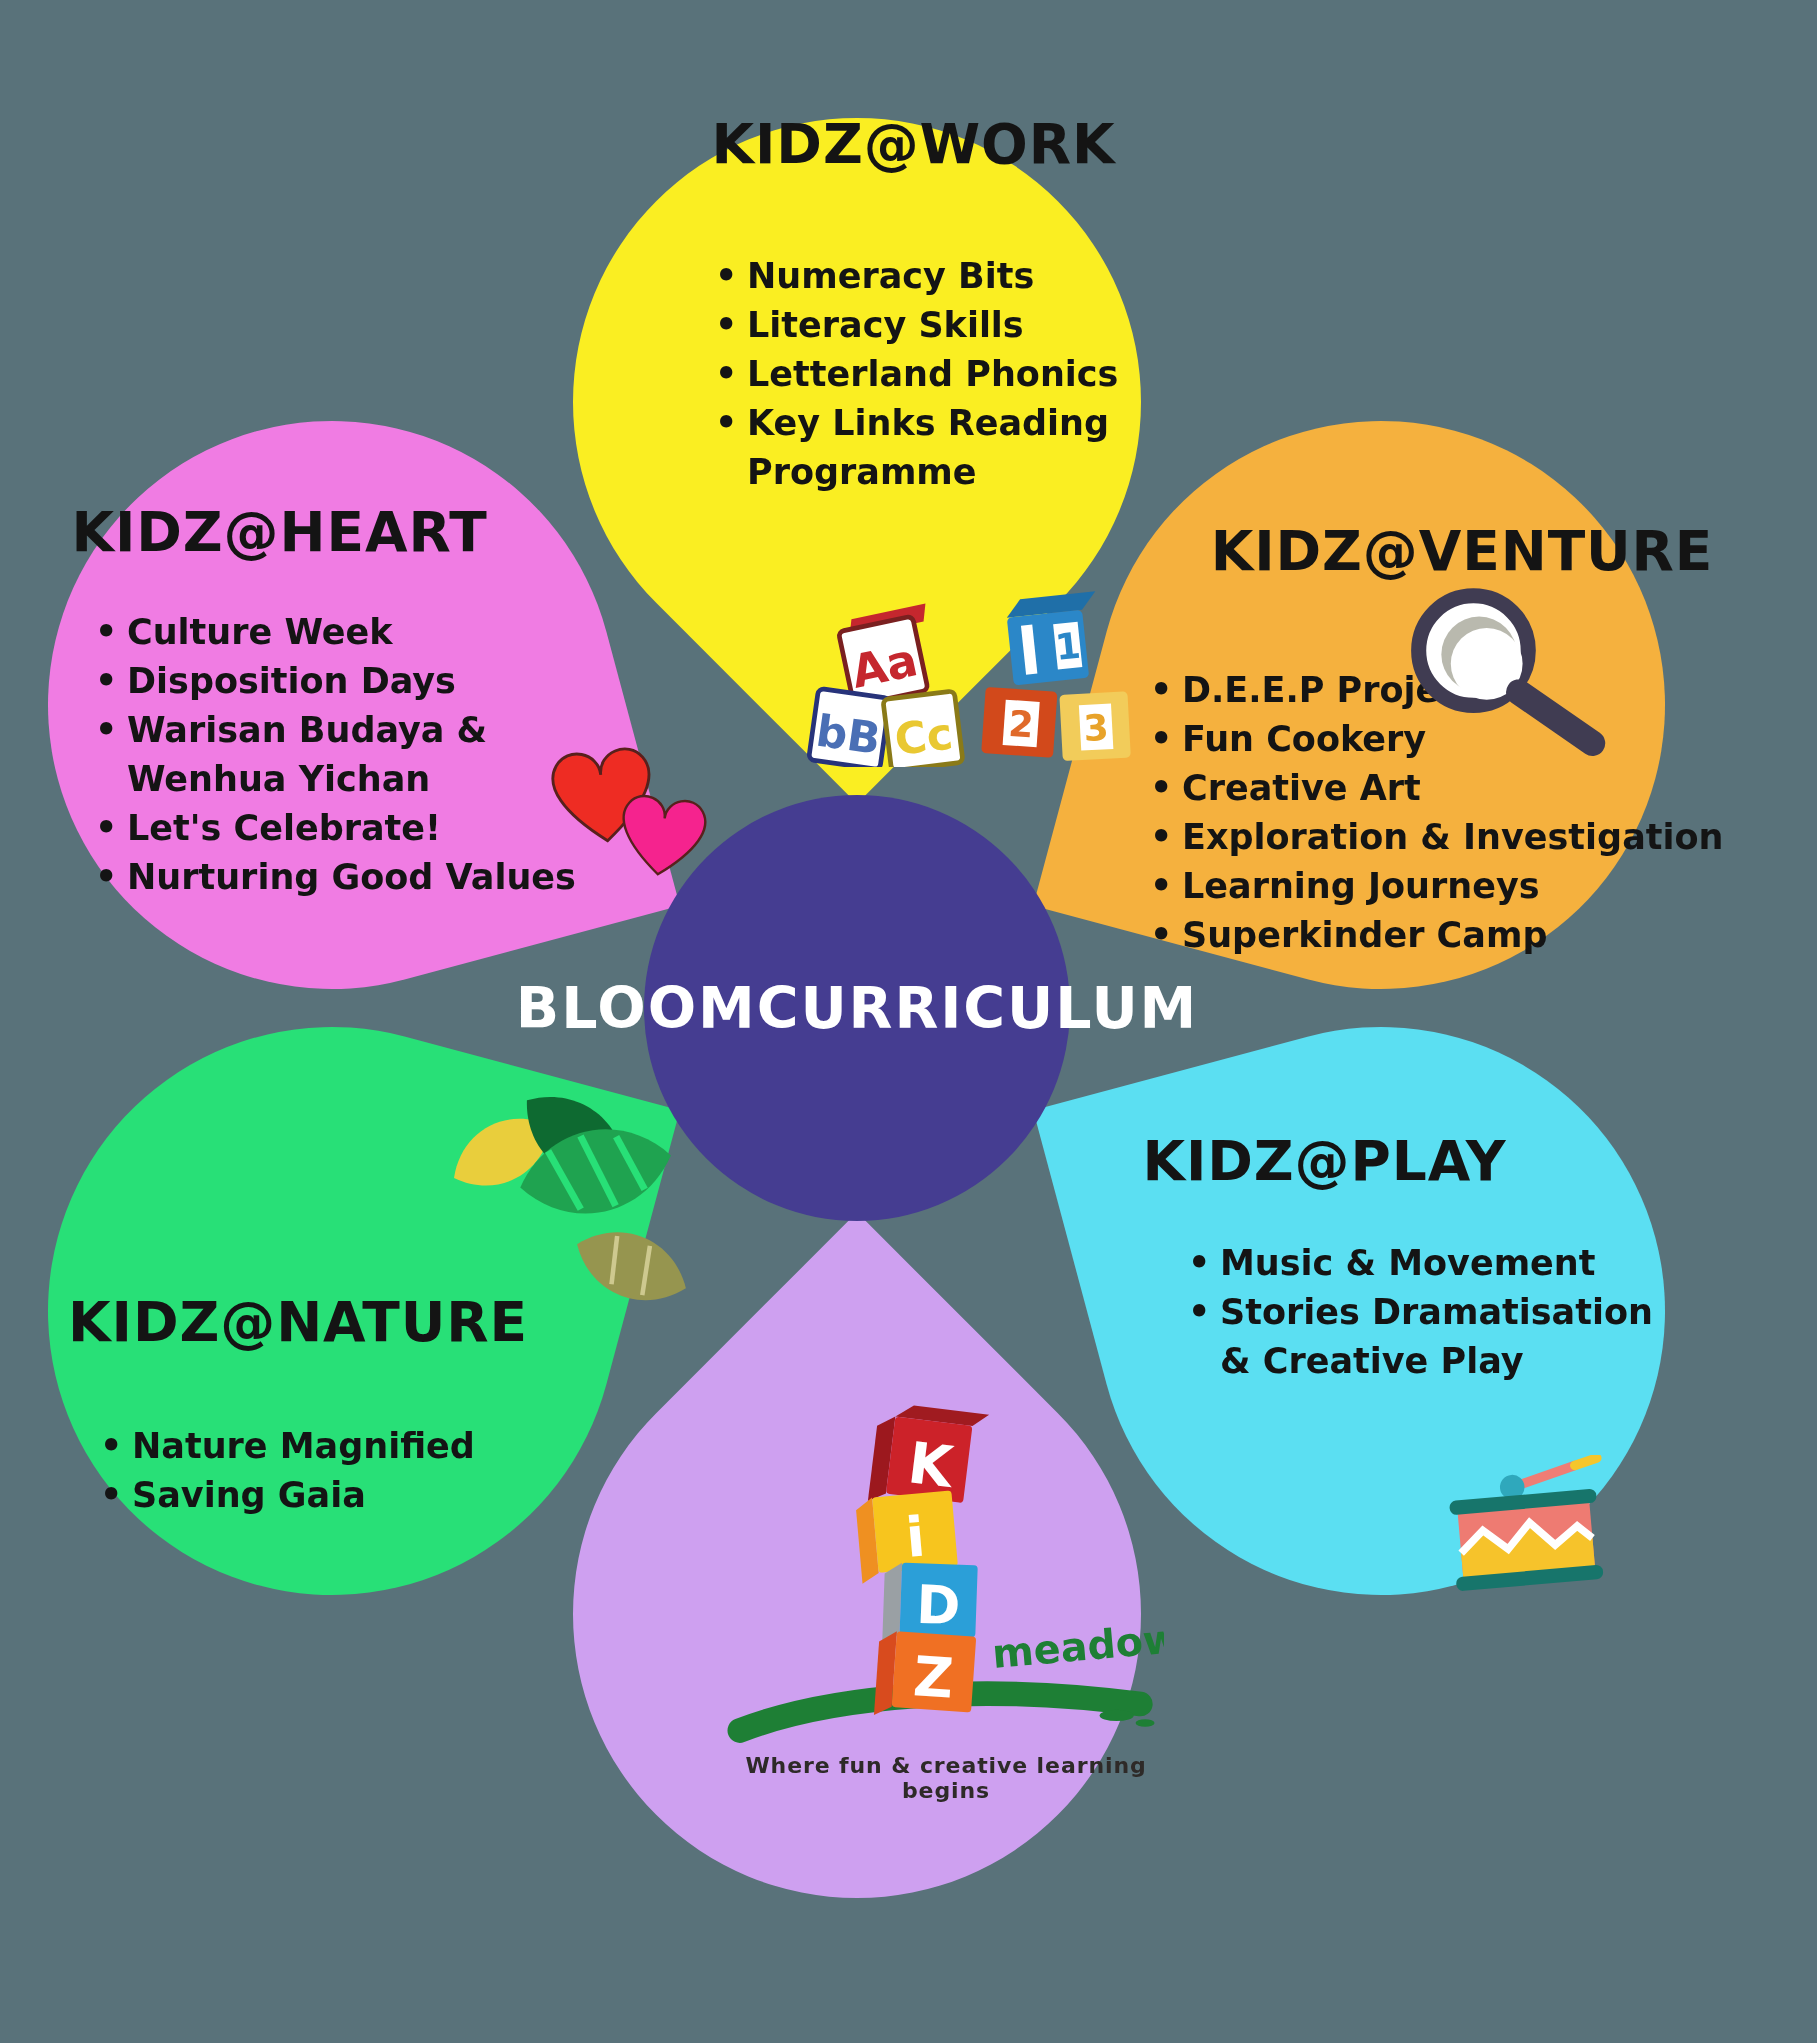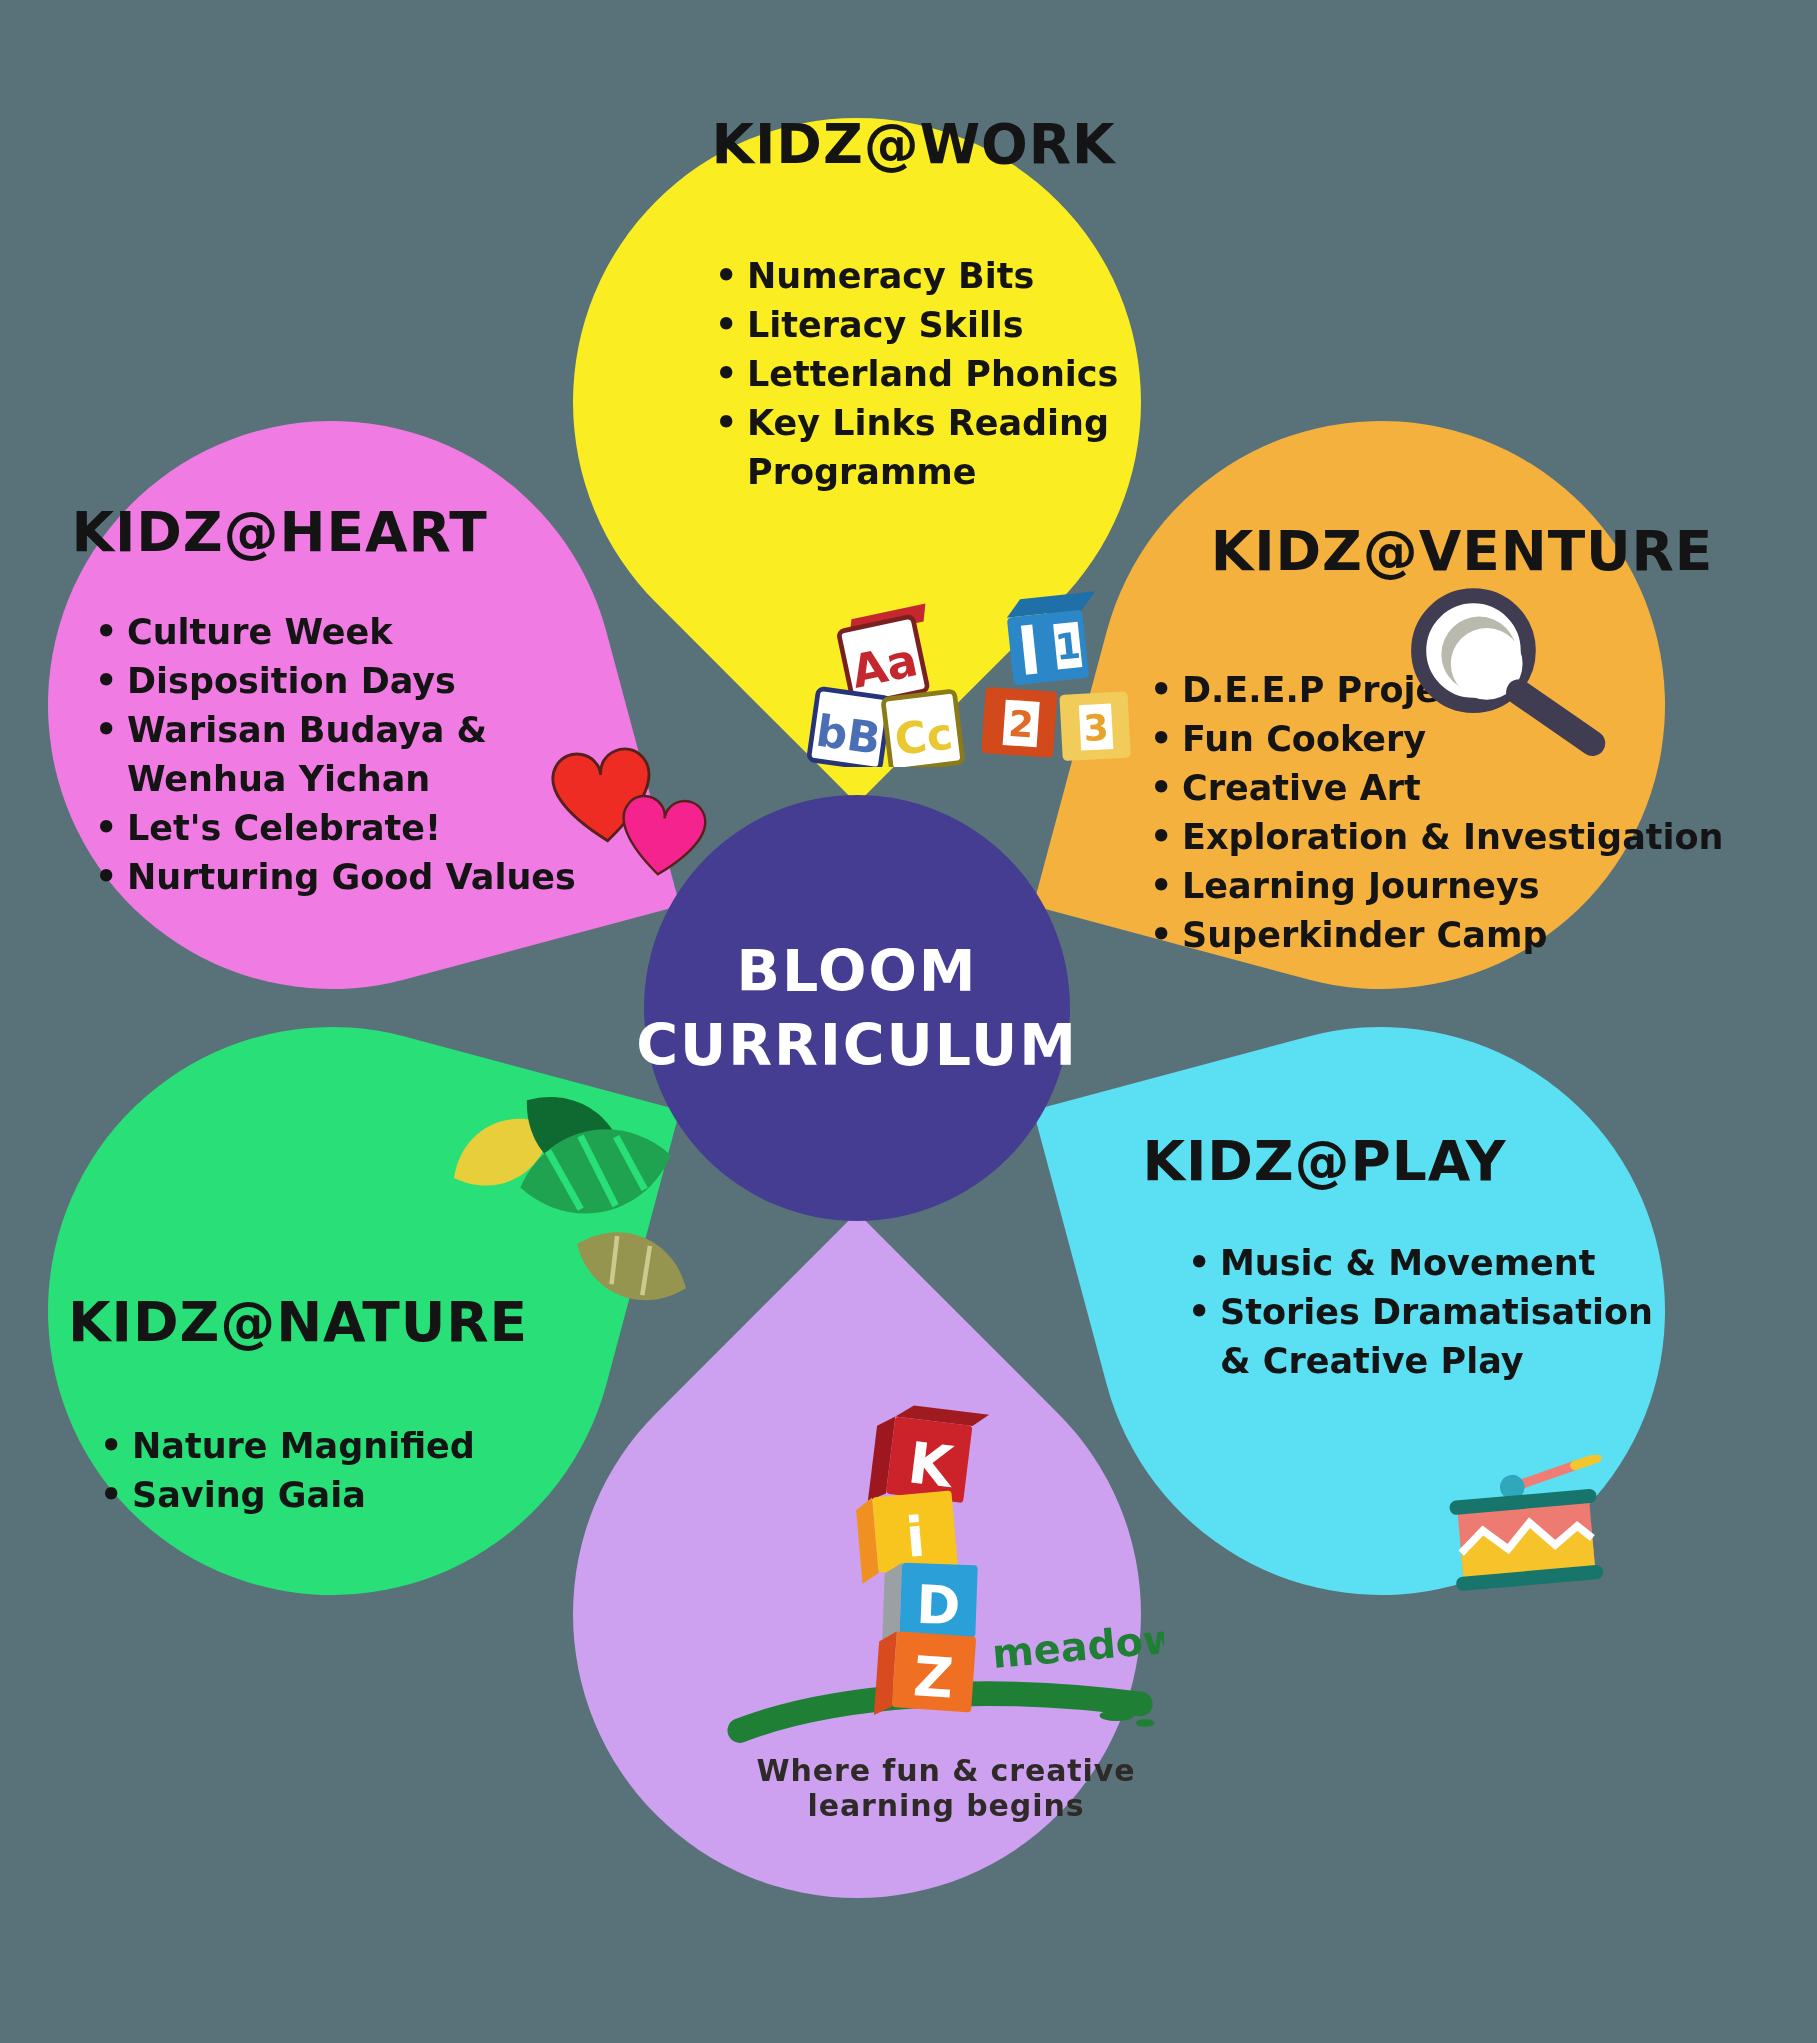--- a/index.html
+++ b/index.html
@@ -20,39 +20,39 @@
   .petal-work   {left:573px; top:118px;  background:#FAEE22; transform:rotate(-45deg);}
   .petal-venture{left:1097px;top:421px;  background:#F5B13E; transform:rotate(15deg);}
   .petal-play   {left:1097px;top:1027px; background:#5BDFF2; transform:rotate(75deg);}
   .petal-logo   {left:573px; top:1330px; background:#CEA0F0; transform:rotate(135deg);}
   .petal-nature {left:48px;  top:1027px; background:#28E077; transform:rotate(195deg);}
   .petal-heart  {left:48px;  top:421px;  background:#F07CE3; transform:rotate(-105deg);}
 
   .center-circle{
     position:absolute;left:644px;top:795px;width:426px;height:426px;
     border-radius:50%;background:#453D91;z-index:5;
-    display:flex;flex-direction:column;align-items:center;justify-content:center;
+    display:flex;flex-direction:row;align-items:center;justify-content:center;
     color:#FFFFFF;font-weight:800;font-size:57px;letter-spacing:1.9px;line-height:1.3;
     text-align:center;
   }
   .ptitle{
     position:absolute;z-index:6;
     font-size:55px;font-weight:800;letter-spacing:0.9px;
     text-align:center;color:#141414;white-space:nowrap;
   }
   .plist{
     position:absolute;z-index:6;list-style:none;margin:8px;padding:0;
     font-size:35px;font-weight:700;line-height:1.4;color:#141414;
   }
   .plist li{position:relative;padding-left:34px;}
   .plist li::before{content:"•";position:absolute;left:1.9px;}
   .icon{position:absolute;z-index:6;}
   .tagline{
     position:absolute;z-index:6;left:700px;top:1753px;width:492px;
-    text-align:center;font-size:30px;font-weight:700;color:#2E2A28;letter-spacing:0.9px;
+    text-align:center;font-size:22px;font-weight:700;color:#2E2A28;letter-spacing:0.9px;
   }
 </style>
 </head>
 <body>
 
 <div class="canvas">
 
   <div class="petal petal-work"></div>
   <div class="petal petal-venture"></div>
   <div class="petal petal-play"></div>

